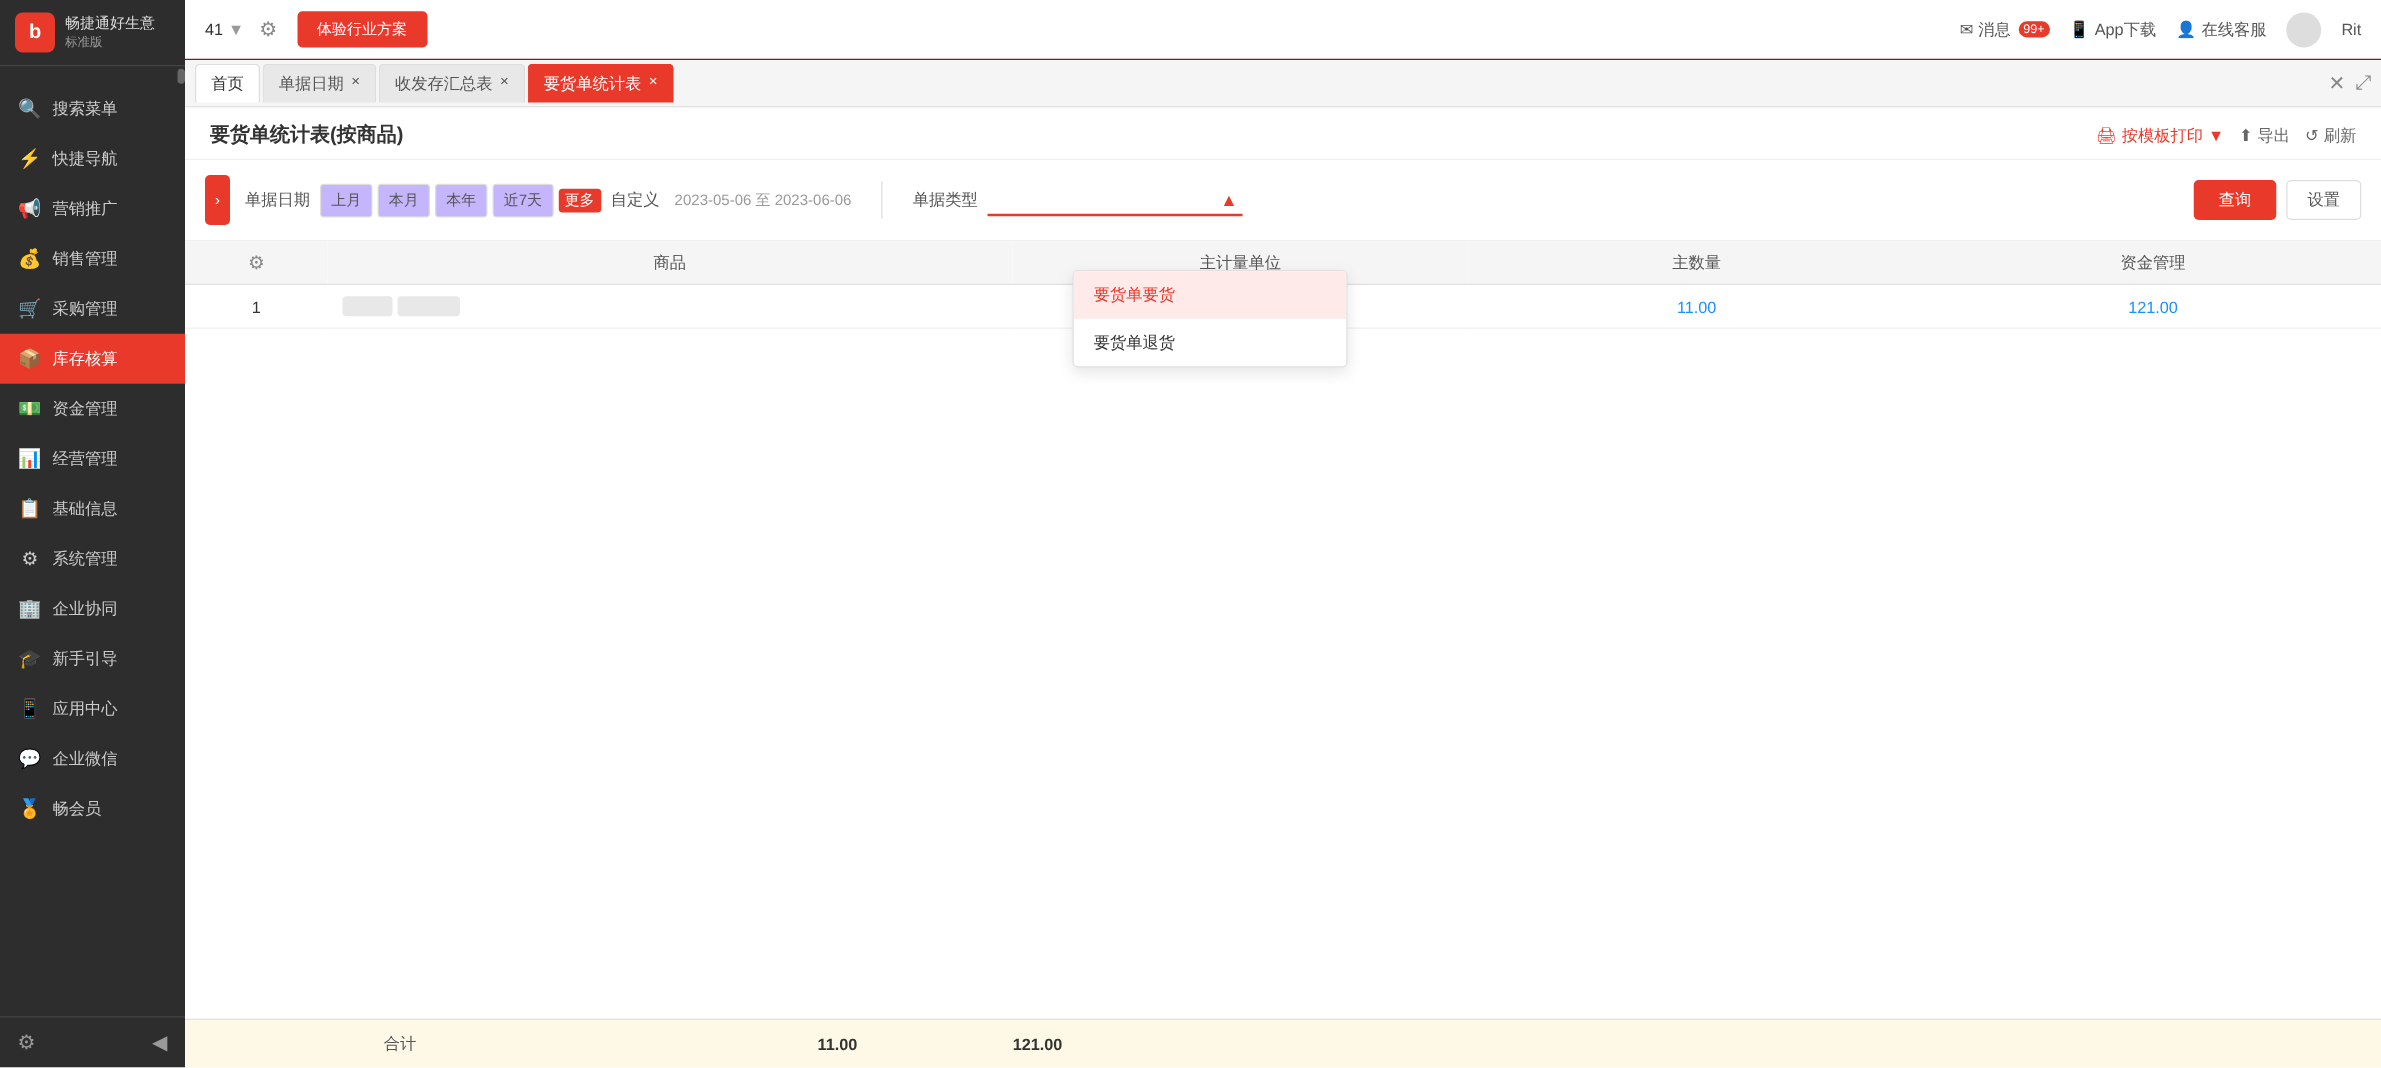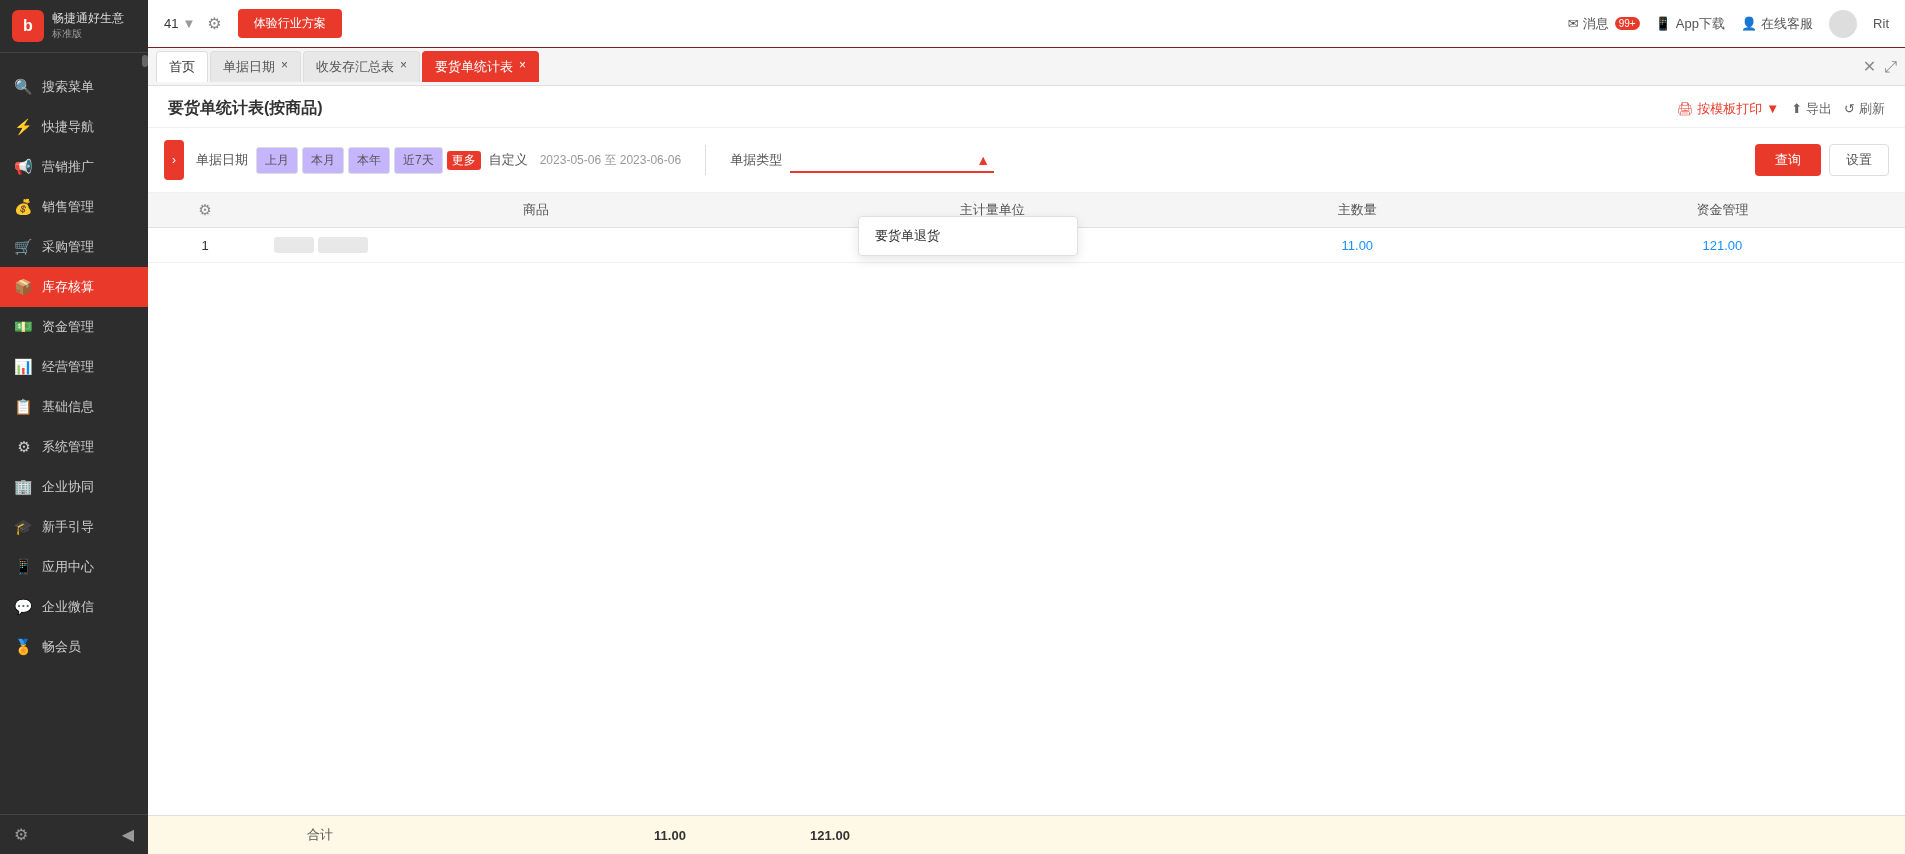--- a/index.html
+++ b/index.html
@@ -525,20 +525,21 @@
         </div>
 
       </div>
       <div class="filter-right-btns">
         <button class="btn-query">查询</button>
         <button class="btn-settings">设置</button>
       </div>
     </div>
 
     <div class="dropdown-overlay">
+      <div class="dropdown-item selected">要货单要货</div>
       <div class="dropdown-item">要货单退货</div>
     </div>
 
     <div class="table-area">
       <table class="data-table">
         <thead>
           <tr>
             <th style="width:50px;">
               <span class="col-settings-icon">⚙</span>
             </th>

